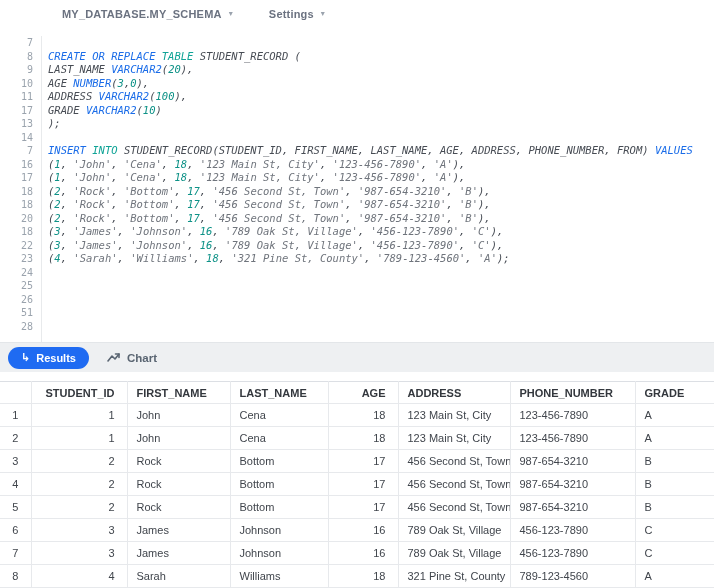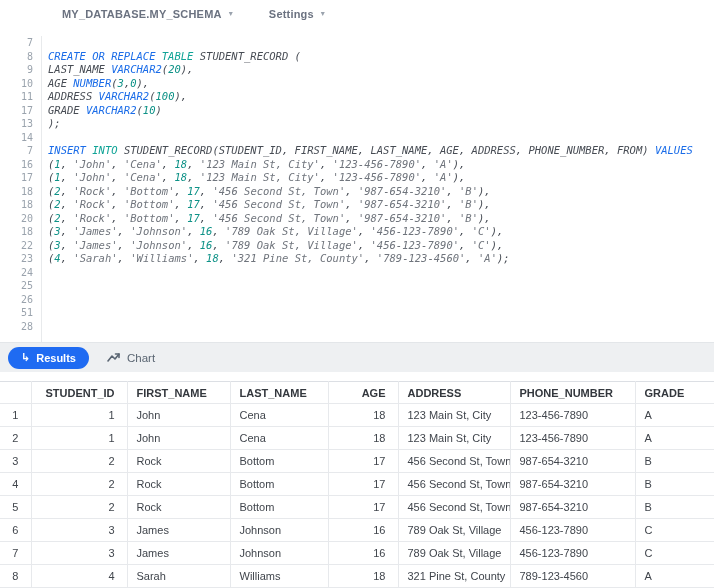--- a/index.html
+++ b/index.html
@@ -31,21 +31,21 @@
   .tok-p { color:#474c54; }
 
   
   .results-bar { height:30px; background:#eef0f2; border-top:1px solid #e3e6e9;
     display:flex; align-items:center; padding-left:8px; gap:18px; }
   .pill { display:flex; align-items:center; gap:6px; background:#1f6bf2; color:#fff;
     border:none; border-radius:12px; height:22px; padding:0 13px; font-size:11px;
     font-weight:700; font-family:inherit; cursor:pointer; }
   .pill .arrow { font-size:11px; line-height:1; }
   .chart-tab { display:flex; align-items:center; gap:6px; color:#5a6572; font-size:11.5px;
-    font-weight:400; cursor:pointer; background:none; border:none; font-family:inherit; }
+    font-weight:700; cursor:pointer; background:none; border:none; font-family:inherit; }
 
   .gap-strip { height:9px; background:#fff; }
 
   
   table.grid { border-collapse:collapse; table-layout:fixed; width:714px; background:#fff;
     border-top:1px solid #dcdfe4; }
   .grid th, .grid td { border-right:1px solid #e7e9ec; border-bottom:1px solid #e7e9ec;
     font-size:11px; color:#40454c; overflow:hidden; white-space:nowrap; }
   .grid th { height:22px; font-weight:700; color:#33373d; }
   .grid td { height:23px; }

